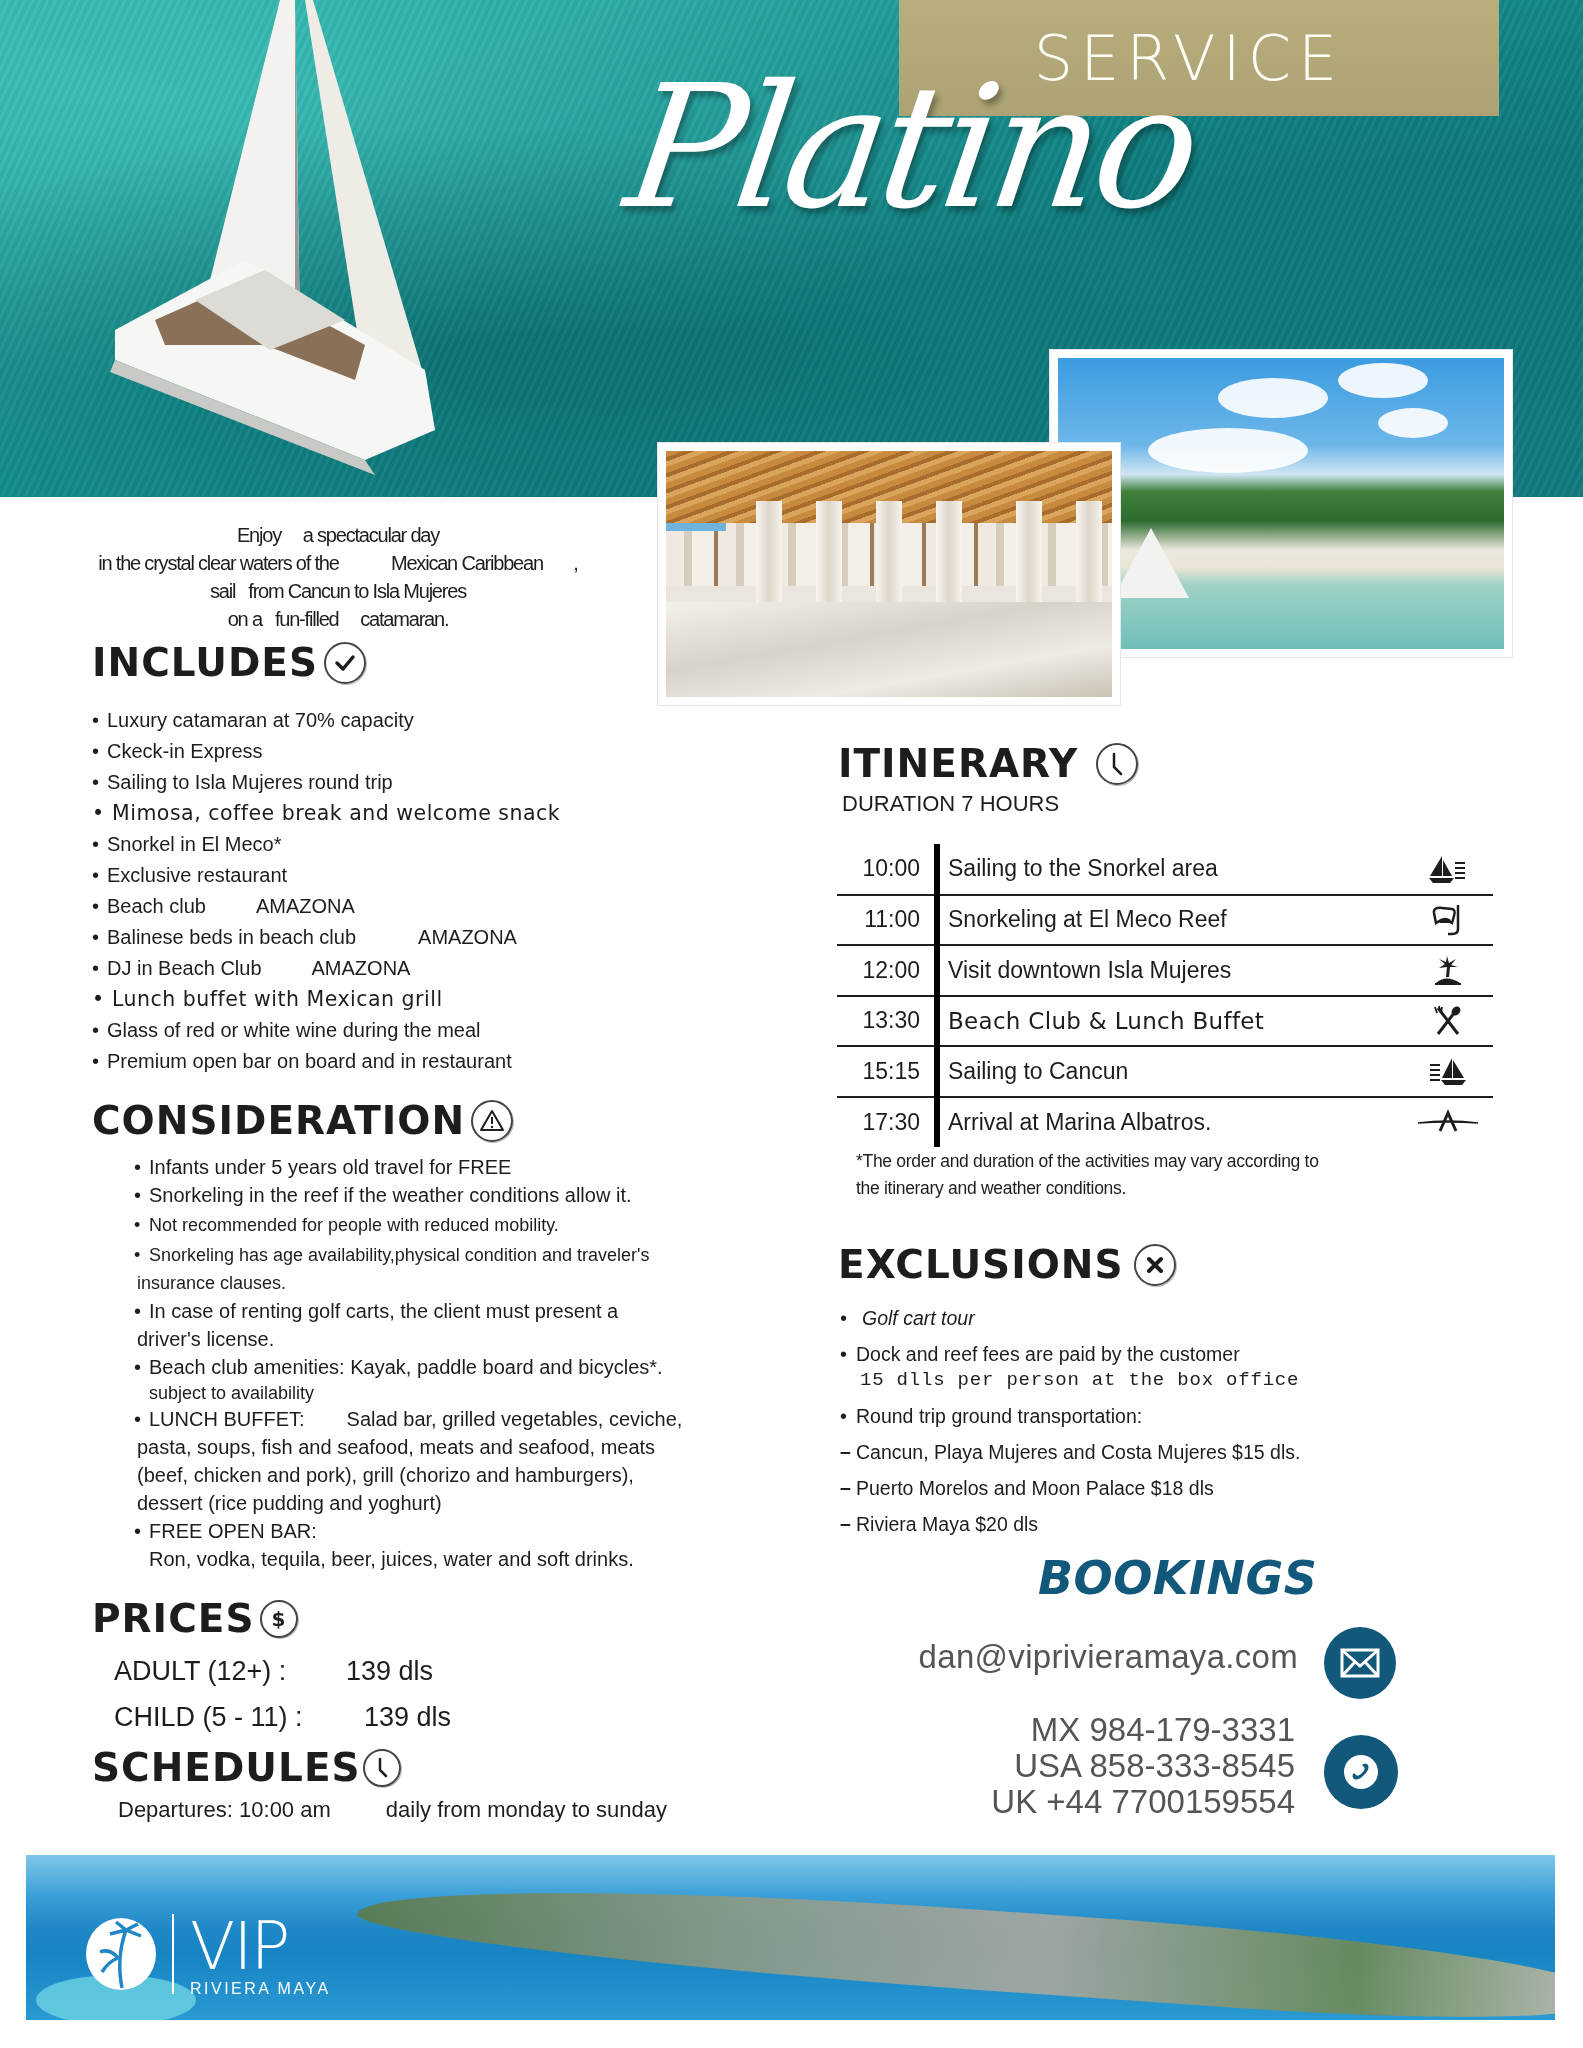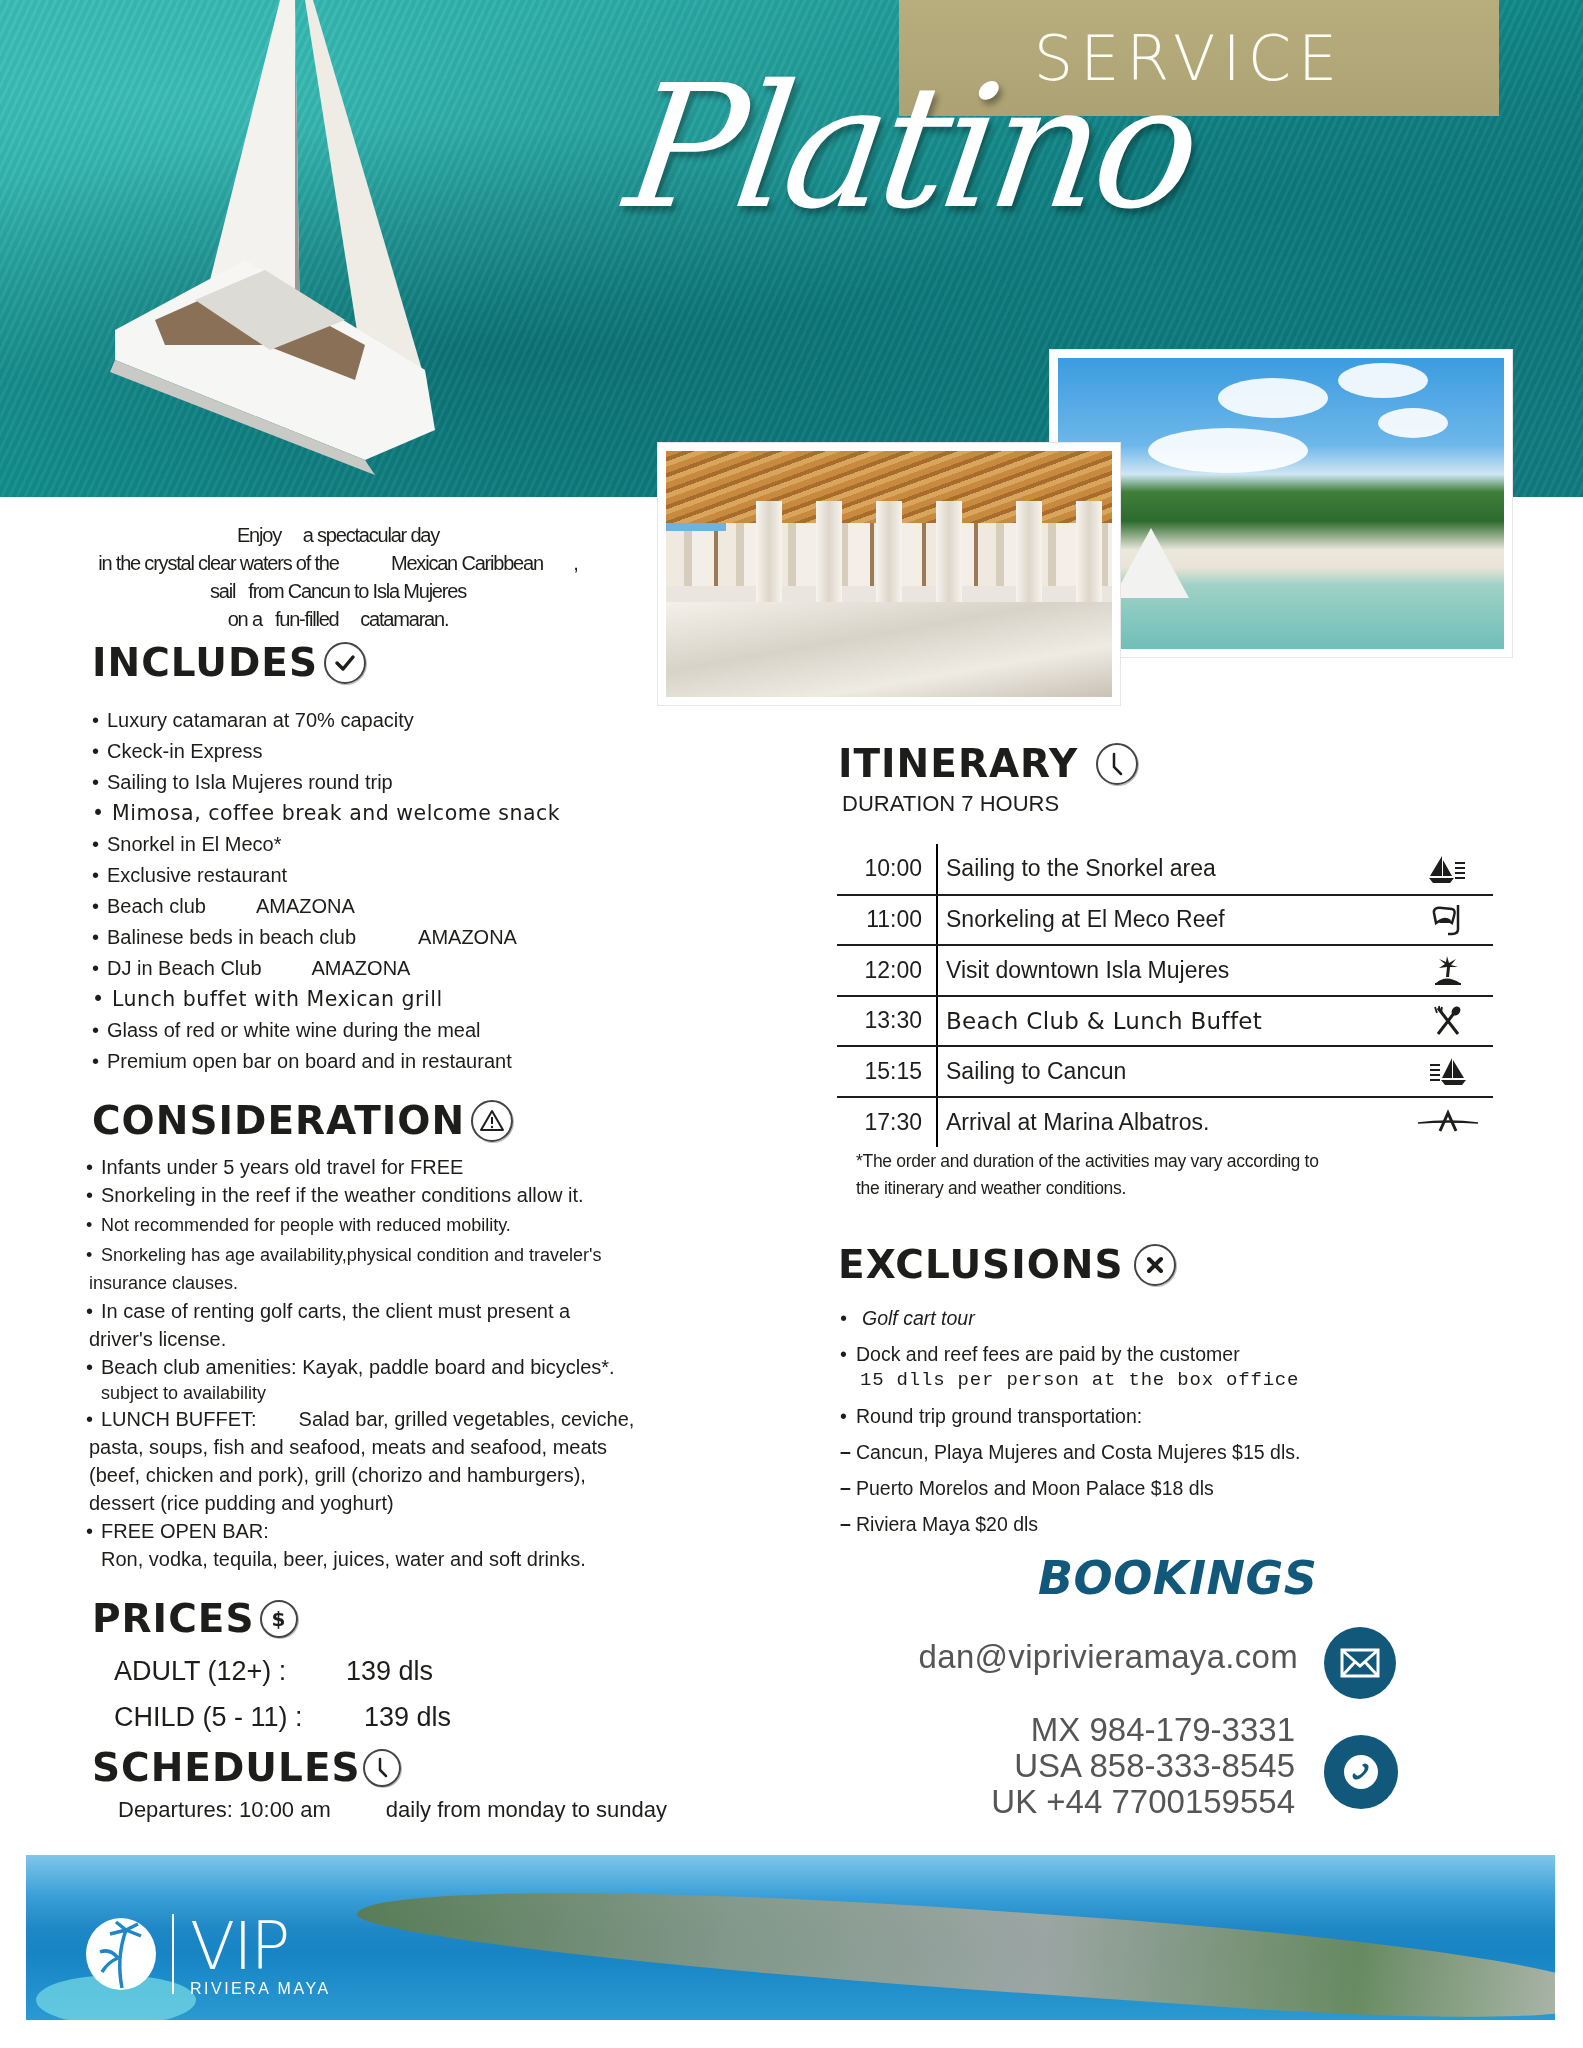--- a/index.html
+++ b/index.html
@@ -74,40 +74,40 @@
   .list { position: absolute; list-style: none; font-size: 20px; color: #1d1d1b; }
   .list li { position: relative; padding-left: 15px; line-height: 31px; }
   .list li::before { content: "•"; position: absolute; left: 0; top: 0; }
   .list .wide { font-family: "DejaVu Sans", sans-serif; font-size: 20.5px; letter-spacing: 0.5px; padding-left: 20px; }
   .list .gap { display: inline-block; width: 50px; }
   .list .gap2 { display: inline-block; width: 62px; }
 
   .includes-list { left: 92px; top: 705px; width: 560px; }
 
   .consider-list { left: 86px; top: 1153px; width: 600px; font-size: 20px; }
-  .consider-list li { line-height: 28px; }
+  .consider-list li { line-height: 28px; margin-left: 48px; }
   .consider-list li.small { font-size: 18px; }
   .consider-list .cont { display:block; margin-left: -12px; }
   .consider-list .sub { display:block; font-size: 18px; line-height: 24px; }
 
   
   .prices { position: absolute; left: 114px; top: 1648px; font-size: 27px; line-height: 46px; color:#1d1d1b; }
   .prices .row { display: flex; }
   .prices .lbl { width: 232px; }
   .prices .row.child .lbl { width: 250px; }
 
   .schedule-line { position: absolute; left: 118px; top: 1797px; font-size: 22px; color:#1d1d1b; }
   .schedule-line .sp { display:inline-block; width: 55px; }
 
   
   .itin-sub { position: absolute; left: 842px; top: 791px; font-size: 22px; color:#1d1d1b; }
   .itin-table { position: absolute; left: 837px; top: 844px; width: 656px; border-collapse: collapse; }
   .itin-table td { height: 50.5px; font-size: 23px; border-bottom: 2px solid #1d1d1b; color:#1d1d1b; }
   .itin-table tr:last-child td { border-bottom: none; }
-  .itin-table td.t { width: 100px; text-align: right; padding-right: 14px; border-right: 2px solid #000000; }
+  .itin-table td.t { width: 100px; text-align: right; padding-right: 14px; border-right: 6px solid #000000; }
   .itin-table td.d { padding-left: 8px; }
   .itin-table td.d.wide { font-family: "DejaVu Sans", sans-serif; font-size: 23px; letter-spacing: 0.3px; }
   .itin-table td.i { width: 90px; text-align: center; }
   .itin-table td.i svg { width: 40px; height: 34px; vertical-align: middle; }
   .itin-note { position: absolute; left: 856px; top: 1148px; width: 520px; font-size: 17.5px; line-height: 27px; color:#1d1d1b; letter-spacing: -0.3px; }
 
   
   .excl-list { position: absolute; left: 840px; top: 1305px; width: 560px; list-style: none; font-size: 19.5px; color:#1d1d1b; }
   .excl-list li { position: relative; padding-left: 16px; line-height: 26px; margin-bottom: 10px; }
   .excl-list li.b::before { content: "•"; position: absolute; left: 0; top: 0; }

